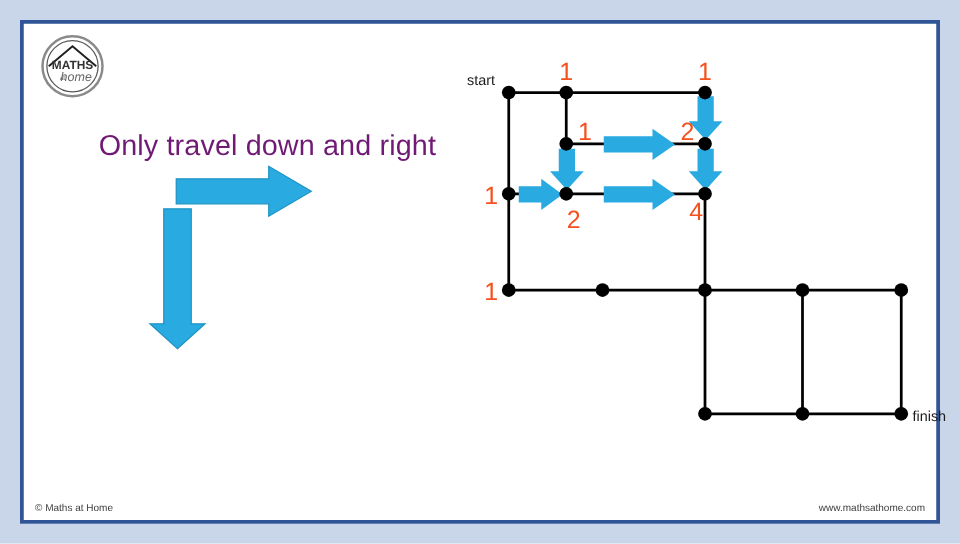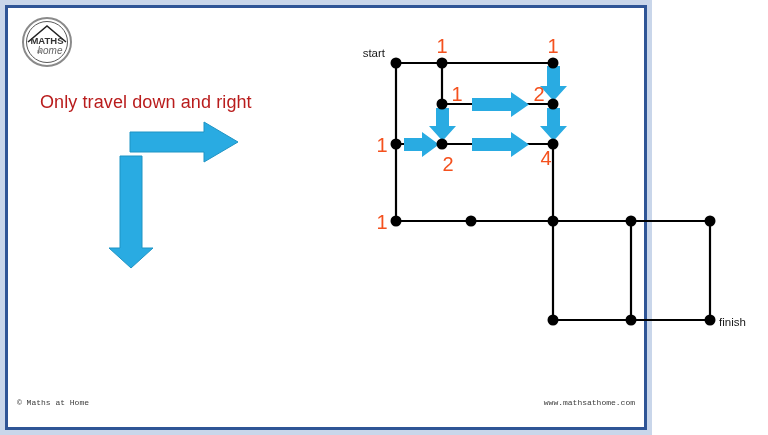--- a/index.html
+++ b/index.html
@@ -8,70 +8,70 @@
     background: #ffffff;
   }
   body {
     width: 768px;
     height: 435px;
     font-family: "Liberation Sans", sans-serif;
     overflow: hidden;
   }
   #slide {
     position: relative;
-    width: 652px;
+    width: 768px;
     height: 435px;
     box-sizing: border-box;
     background: #c9d6ea;
-    padding: 5px;
+    padding: 16px;
   }
   #slide-inner {
     position: relative;
     width: 100%;
     height: 100%;
     box-sizing: border-box;
     border: 3px solid #2f5596;
     background: #ffffff;
   }
   #logo {
     position: absolute;
     left: 11px;
     top: 8px;
     width: 56px;
     height: 52px;
   }
   #title {
     position: absolute;
-    left: 32px;
+    left: 60px;
     top: 84px;
-    font-size: 18px;
-    color: #b91c1c;
+    font-size: 23px;
+    color: #701a75;
     letter-spacing: 0.1px;
     white-space: nowrap;
   }
   #legend-arrows {
     position: absolute;
     left: 96px;
     top: 110px;
     width: 145px;
     height: 152px;
   }
   #figure {
     position: absolute;
     left: 0px;
     top: 0px;
     width: 768px;
     height: 435px;
   }
   .footer-text {
     position: absolute;
-    bottom: 20px;
+    bottom: 5px;
     font-size: 8px;
     color: #3d3d3d;
-    font-family: Liberation Mono, monospace;
+    font-family: Liberation Sans, sans-serif;
   }
   #footer-left { left: 9px; }
   #footer-right { right: 9px; margin-top: 20px; }
   .svg-label {
     font-family: "Liberation Sans", sans-serif;
   }
 </style>
 </head>
 <body>
 

